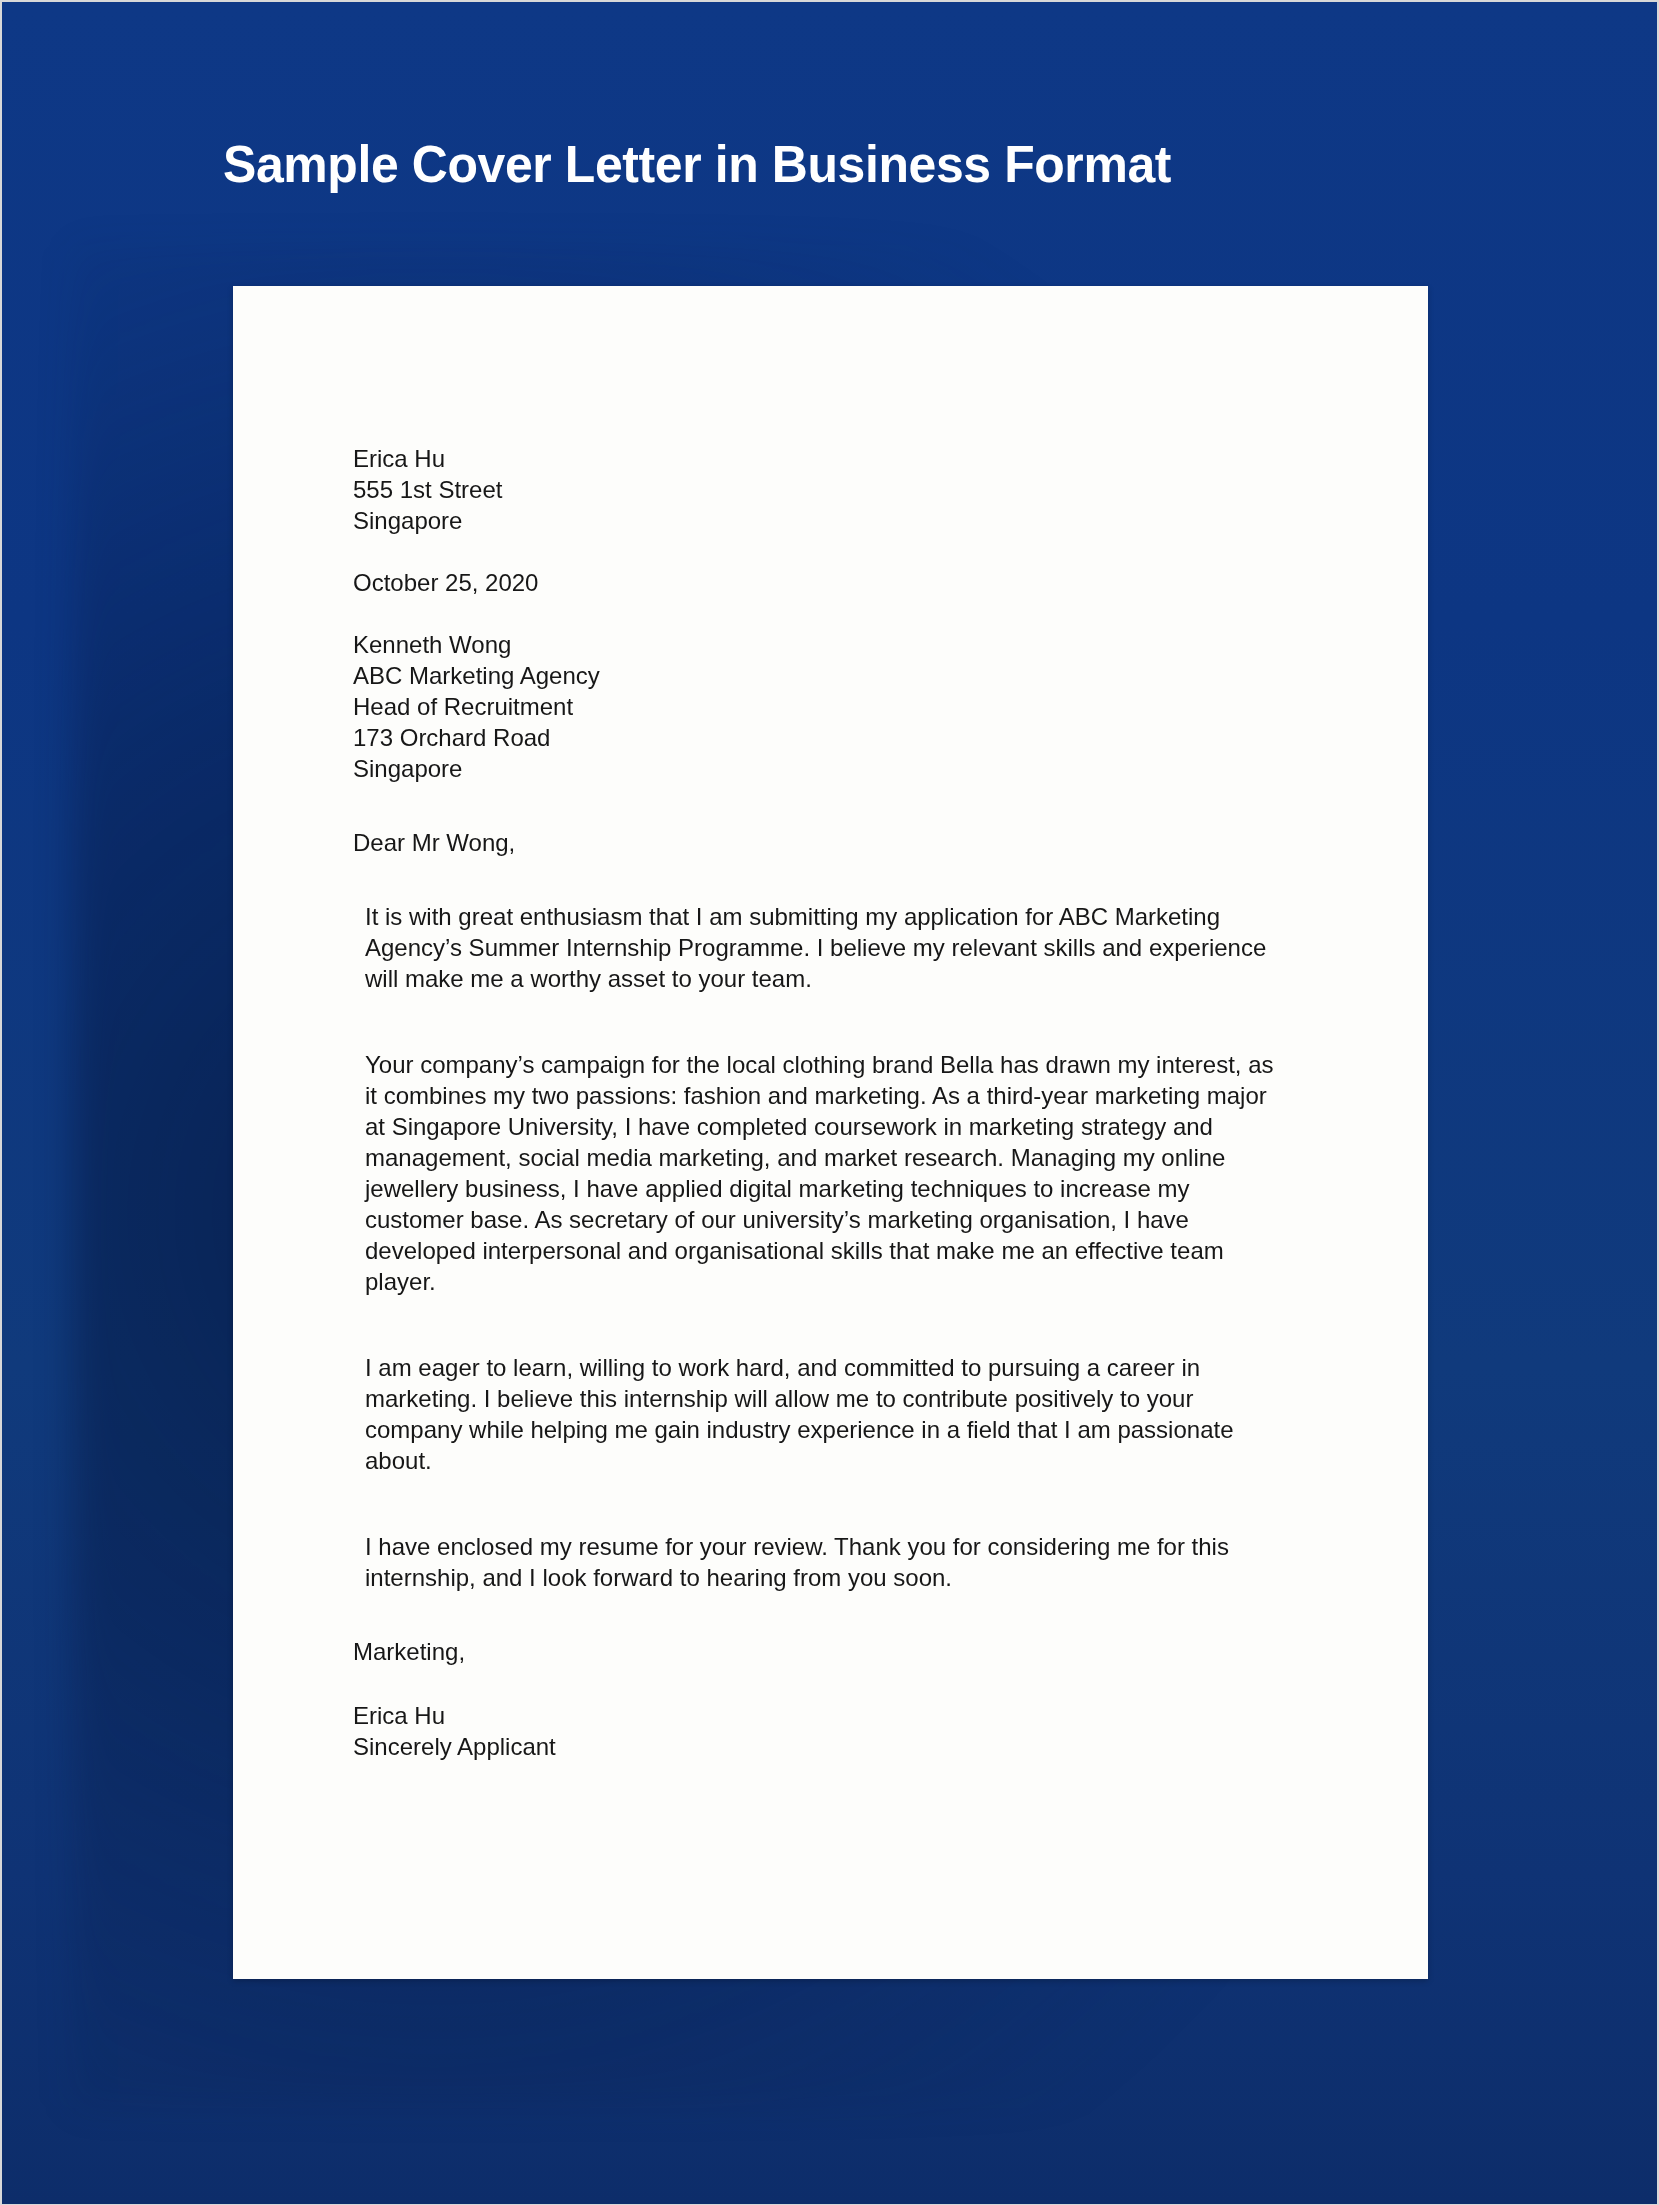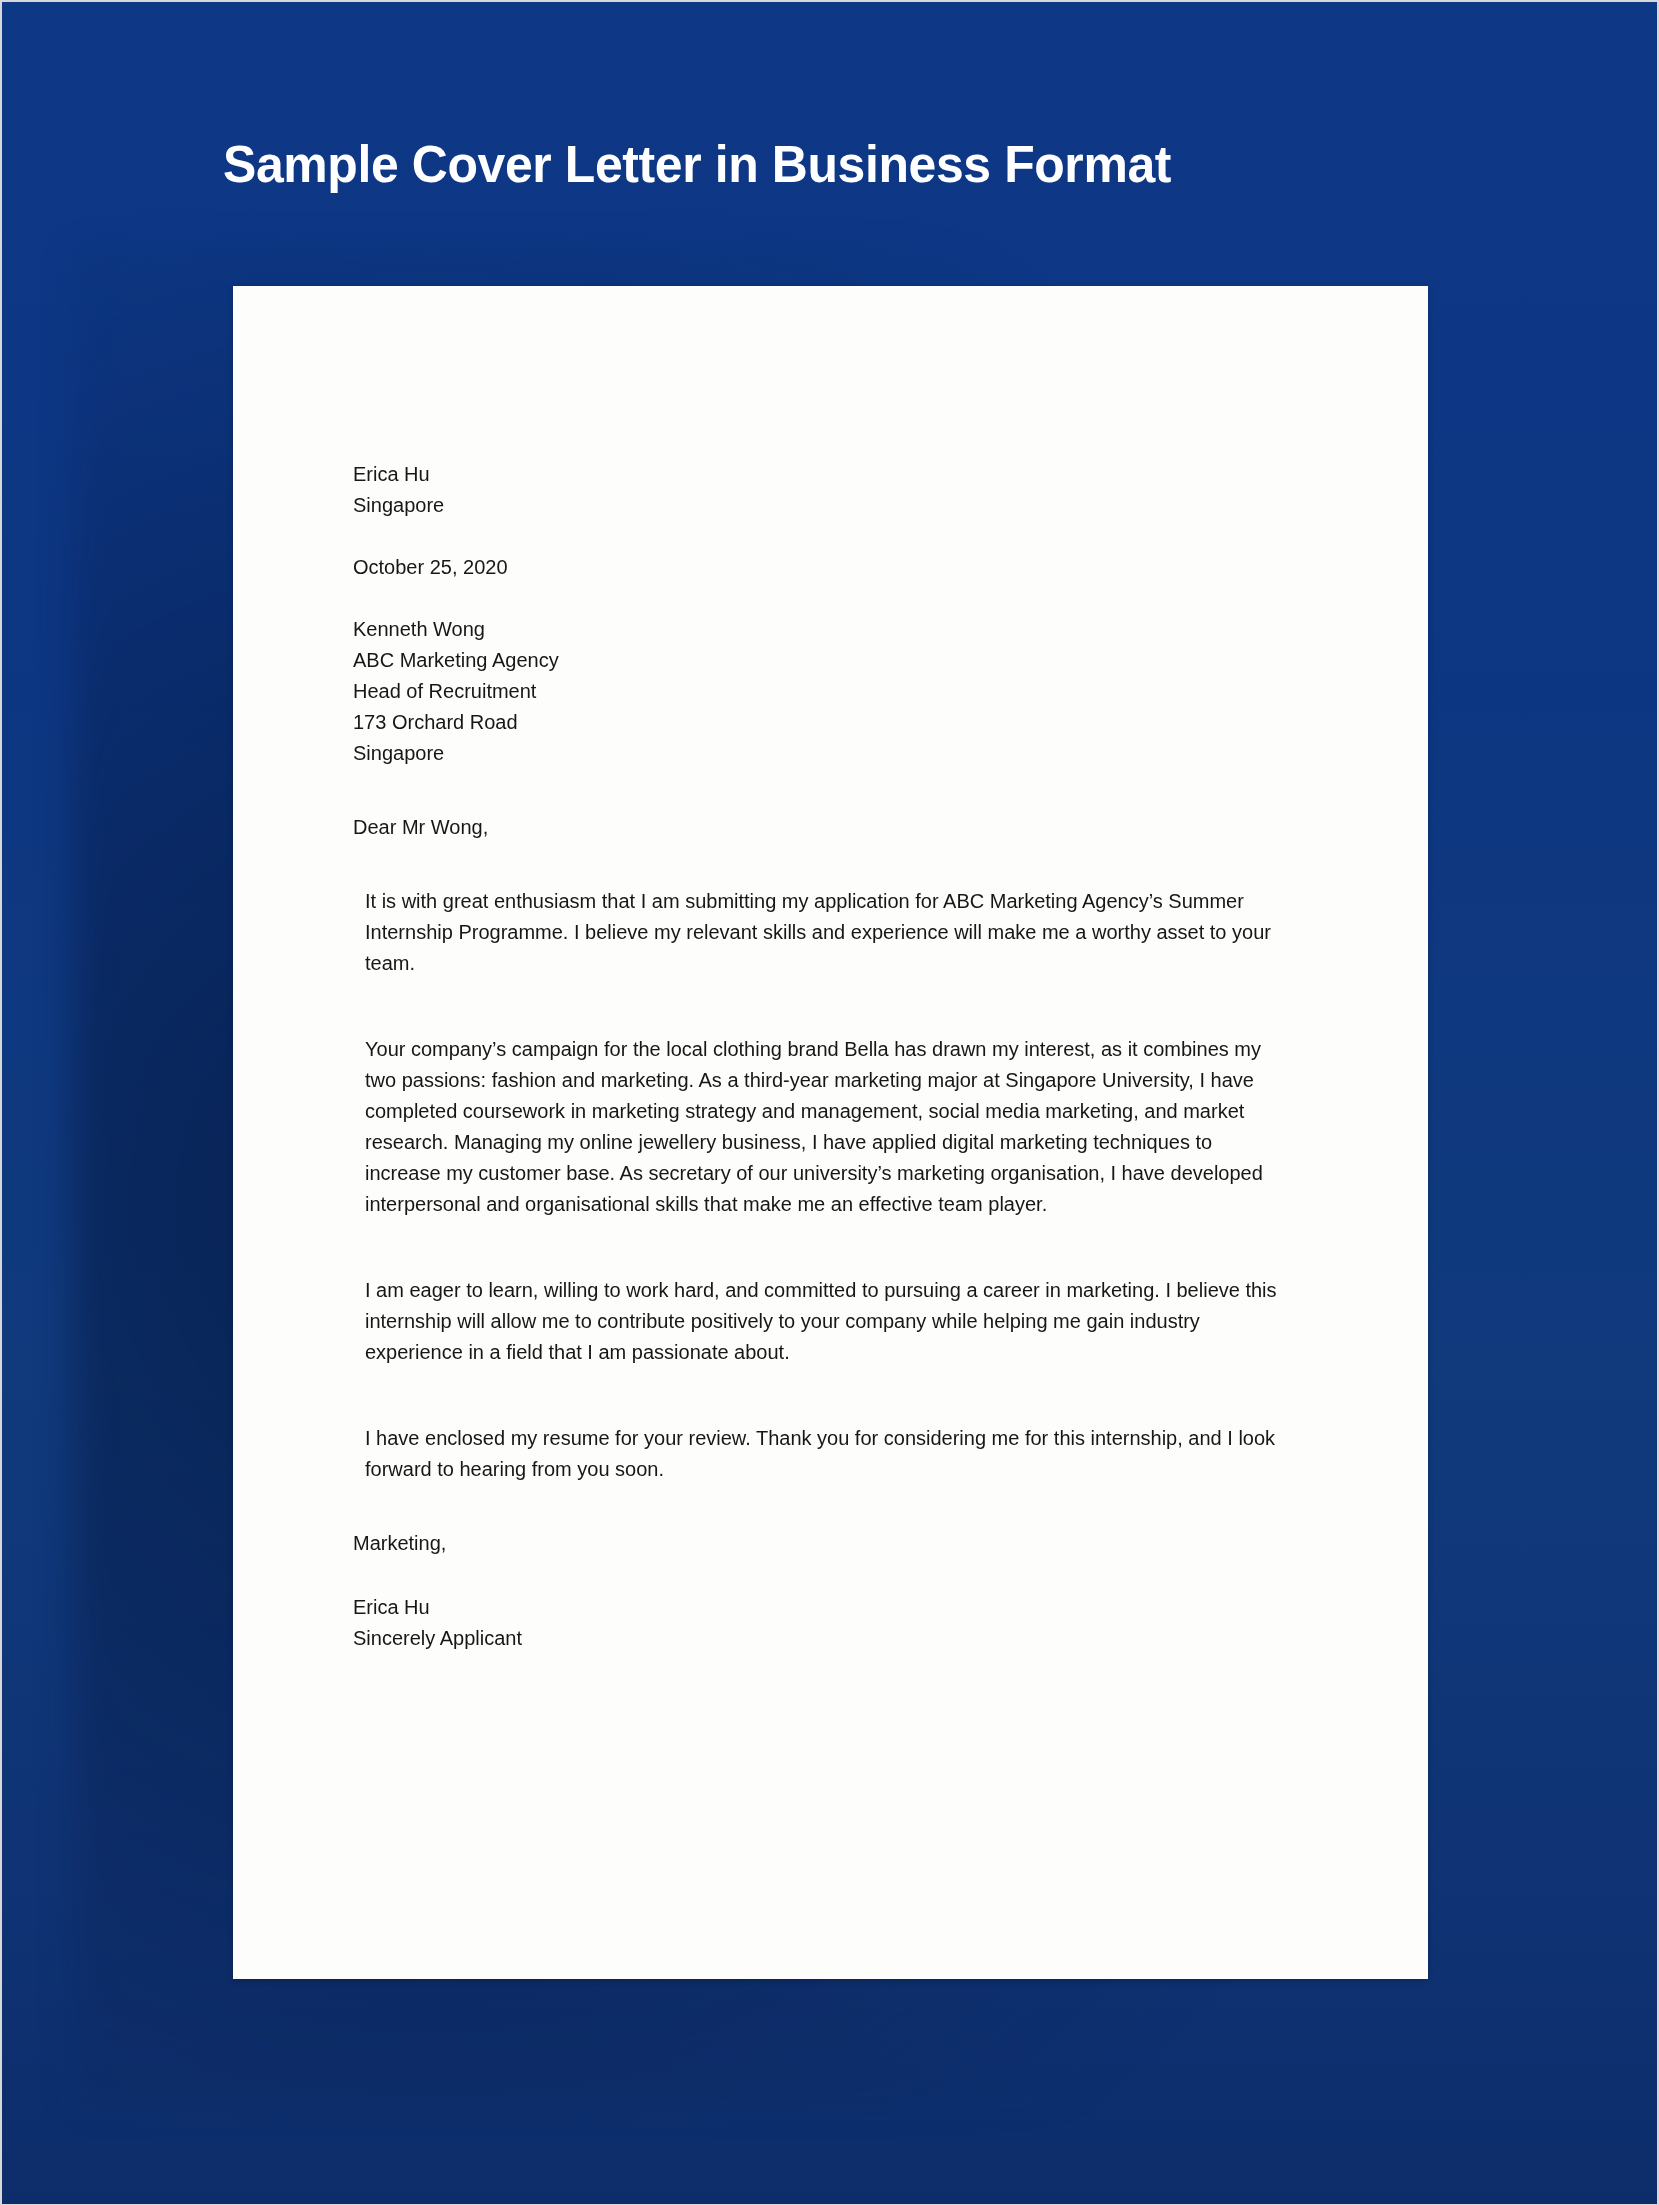--- a/index.html
+++ b/index.html
@@ -76,25 +76,25 @@
     top: 284px;
     width: 1195px;
     height: 1693px;
     background: #fdfdfb;
     box-shadow: 0 1.9px 5.8px rgba(0, 0, 0, 0.22);
   }
 
   #letter-body {
     position: absolute;
     left: 120px;
-    top: 173px;
+    top: 157px;
     width: 936px;
     color: #171717;
     font-family: "Liberation Sans", sans-serif;
-    font-size: 20px;
+    font-size: 24px;
     line-height: 31px;
   }
 
   .block {
     margin: 0;
   }
   .line {
     display: block;
     white-space: nowrap;
   }
@@ -116,20 +116,21 @@
   <div id="backdrop"></div>
   <div id="page-shadow"></div>
 
   <div id="page-title">Sample Cover Letter in Business Format</div>
 
   <div id="letter-sheet">
     <div id="letter-body">
 
       <div class="block">
         <span class="line">Erica Hu</span>
+        <span class="line">555 1st Street</span>
         <span class="line">Singapore</span>
       </div>
 
       <div class="gap-sm"></div>
 
       <div class="block">
         <span class="line">October 25, 2020</span>
       </div>
 
       <div class="gap-sm"></div>

